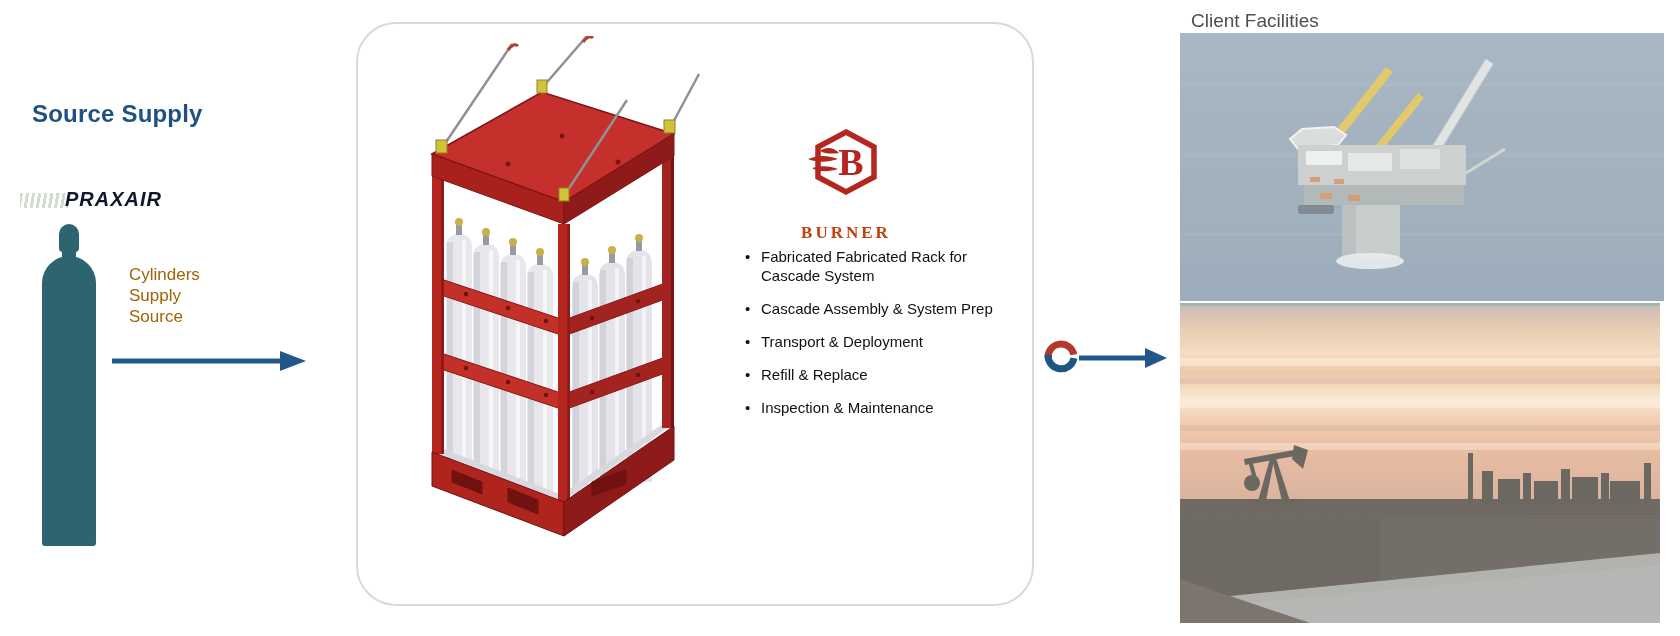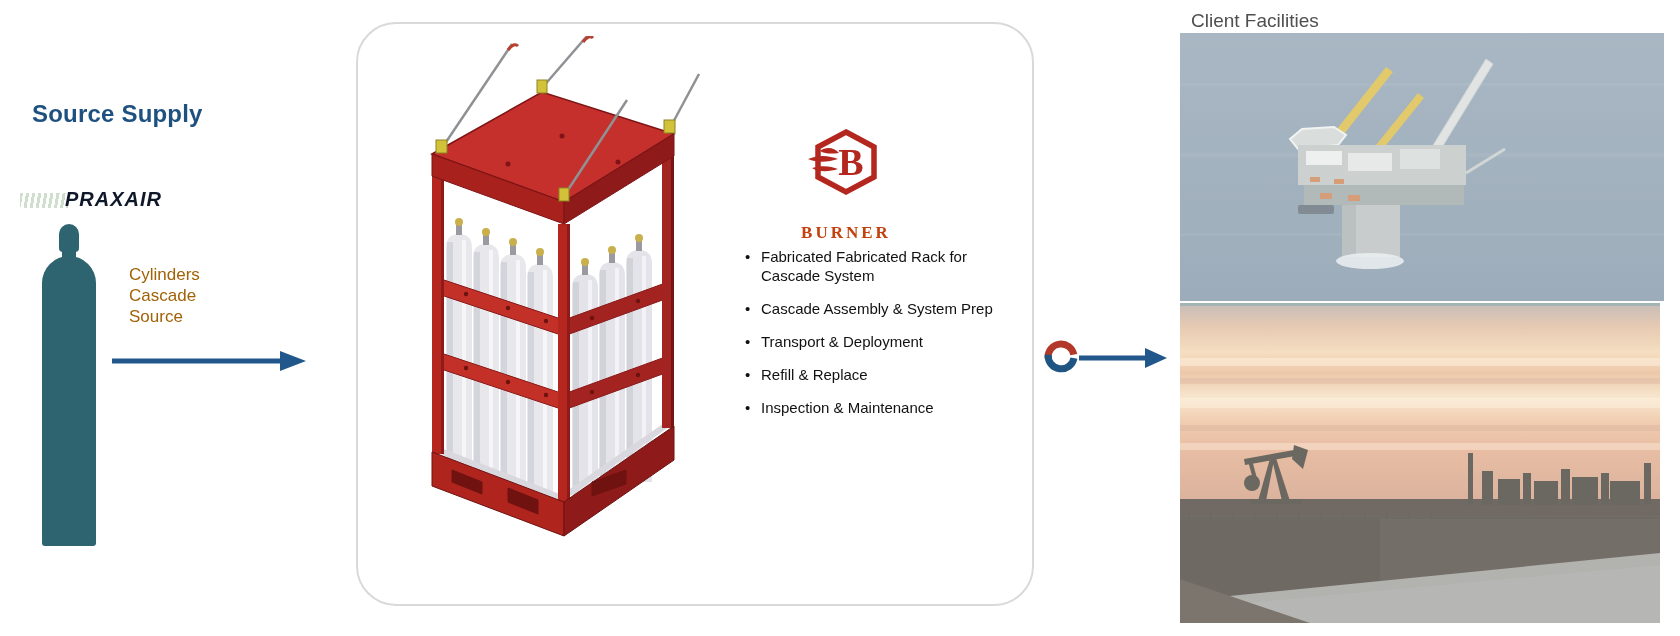--- a/index.html
+++ b/index.html
@@ -58,21 +58,21 @@
   </div>
 
   <div class="abs cylinder">
     <div class="abs cyl-cap"></div>
     <div class="abs cyl-neck"></div>
     <div class="abs cyl-body"></div>
   </div>
 
   <div class="abs supply-items">
     <div>Cylinders</div>
-    <div>Cascade</div>
+    <div>Supply</div>
     <div>Source</div>
   </div>
 
   <svg class="abs arrow1" width="200" height="24" viewBox="0 0 200 24">
     <line x1="2" y1="12" x2="172" y2="12" stroke="#21578a" stroke-width="5"></line>
     <polygon points="170,2 196,12 170,22" fill="#21578a"></polygon>
   </svg>
 
   <div class="abs burner-card"></div>
 

